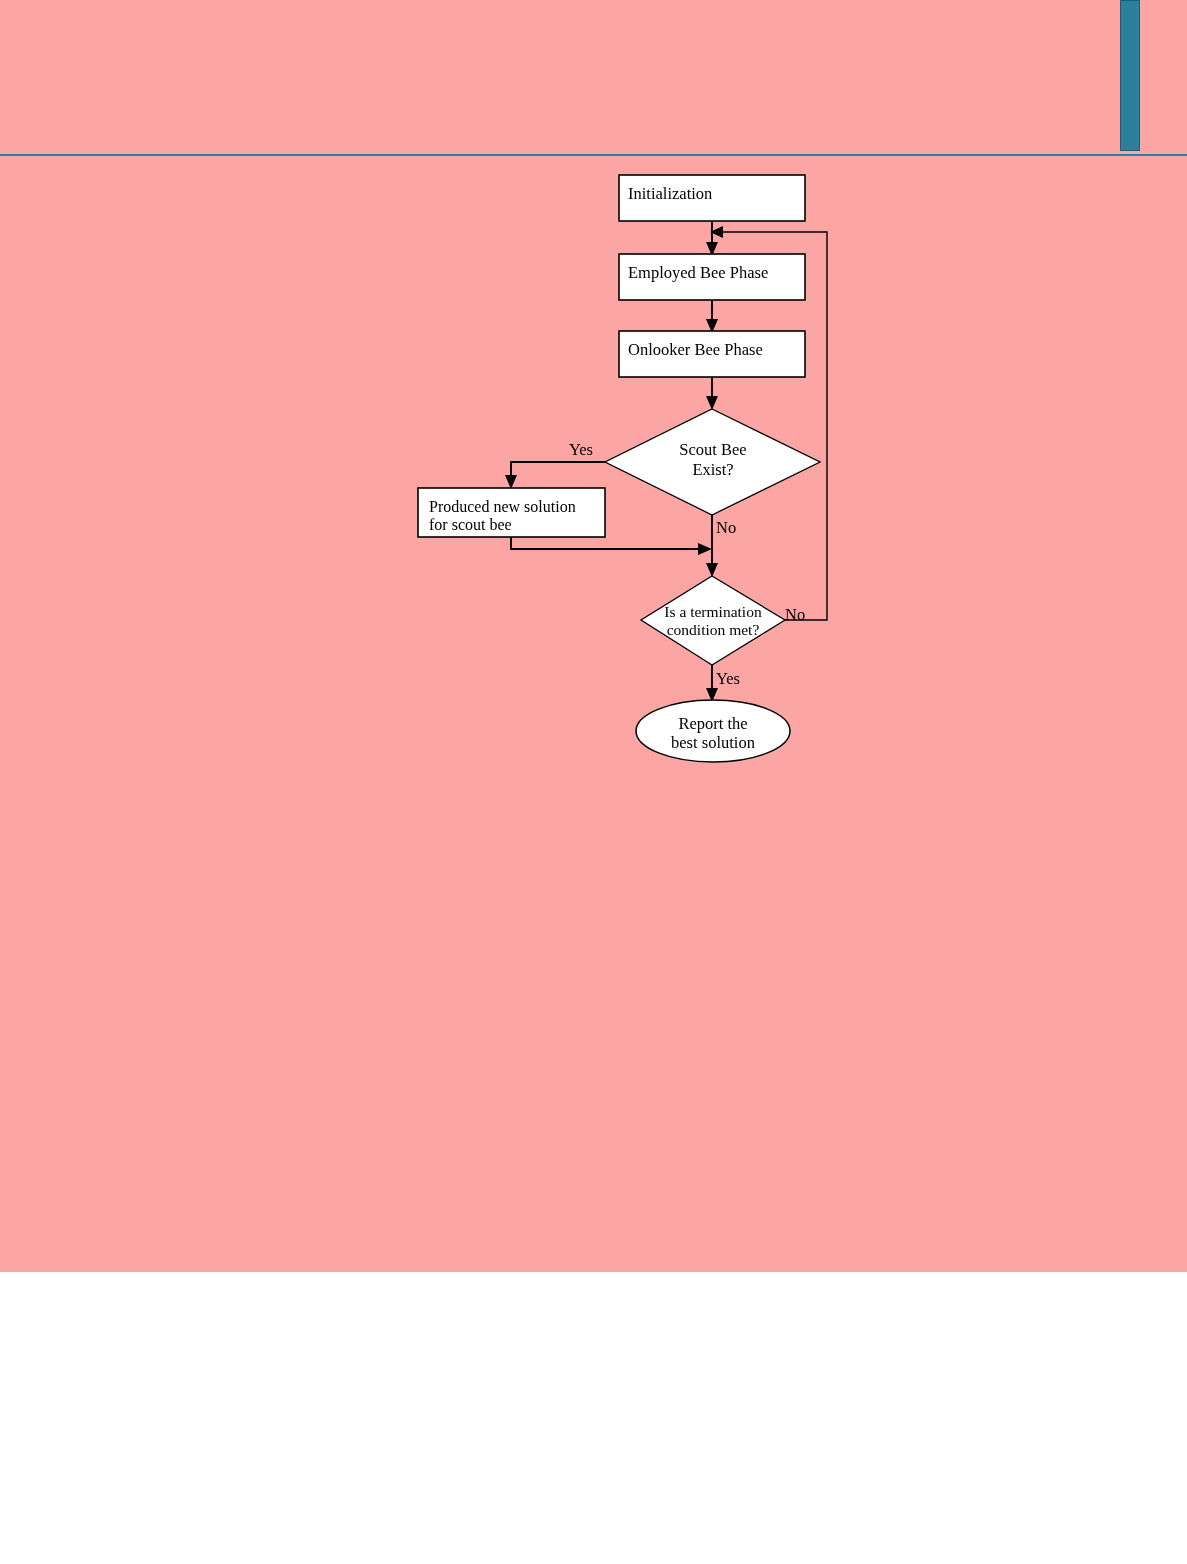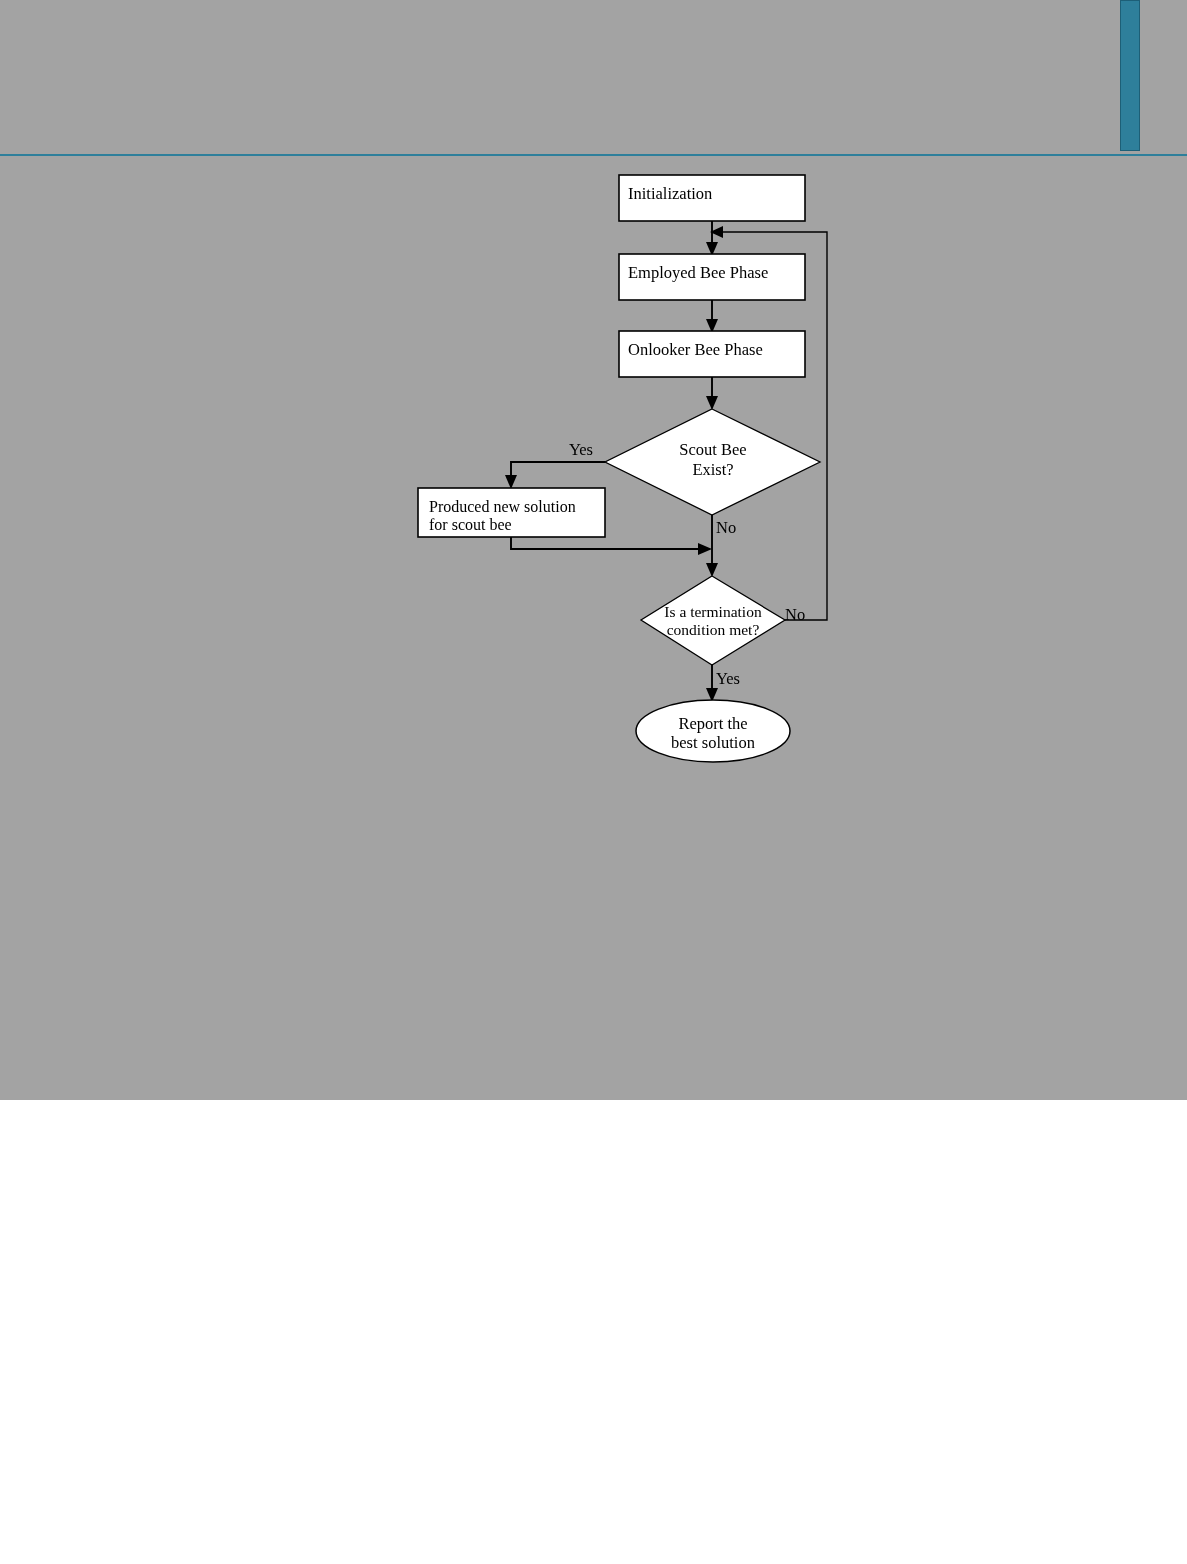--- a/index.html
+++ b/index.html
@@ -7,23 +7,23 @@
     margin: 0;
     padding: 0;
     background: #ffffff;
   }
   body {
     font-family: "Liberation Serif", "DejaVu Serif", serif;
   }
   #page {
     position: relative;
     width: 1187px;
-    height: 1100px;
+    height: 1272px;
     overflow: hidden;
-    background: #a3a3a3;
+    background: #fca5a5;
   }
   
   #header-bar-vertical {
     position: absolute;
     left: 1120px;
     top: 0px;
     width: 20px;
     height: 151px;
     background: #2e7f9b;
     border: 1px solid #1d5f77;

